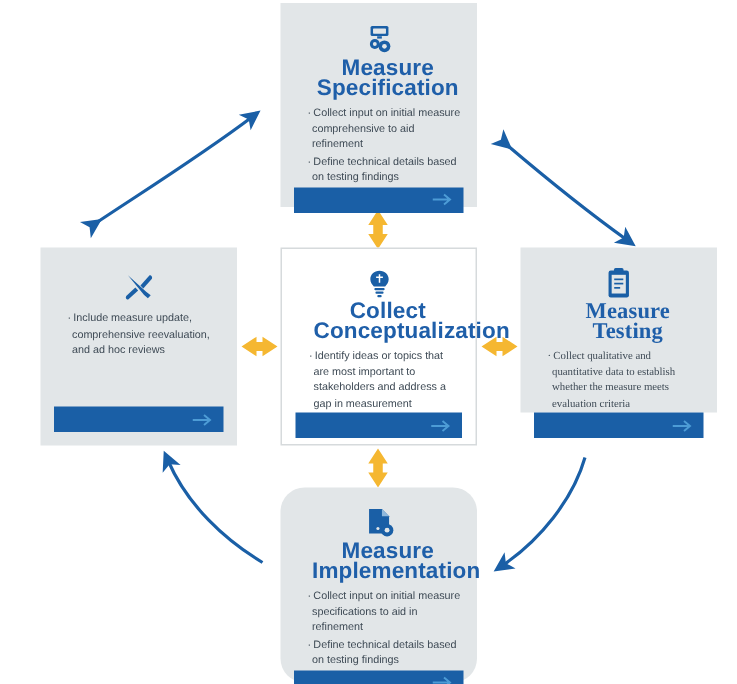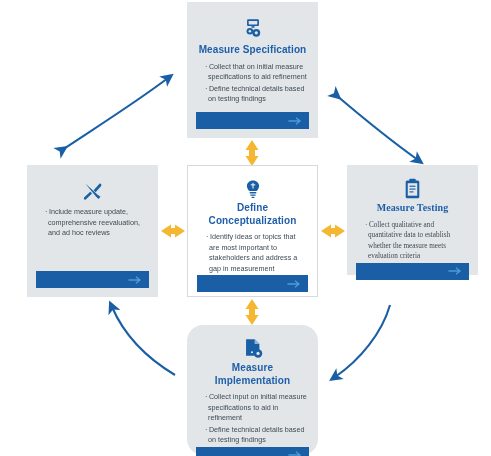--- a/index.html
+++ b/index.html
@@ -52,24 +52,24 @@
     display: flex;
     align-items: center;
     justify-content: center;
     margin-top: 4px;
     margin-bottom: 3px;
   }
 
   .card-title {
     color: #1f5fa9;
     font-weight: bold;
-    font-size: 10px;
+    font-size: 15px;
     line-height: 12.5px;
     text-align: center;
-    margin: 0 0 5px 0;
+    margin: 0 0 5px 12px;
     letter-spacing: .1px;
   }
 
   .card-body {
     flex: 1 1 auto;
     padding: 0 2px;
   }
   .bullet {
     display: block;
     color: #3e4a55;
@@ -165,21 +165,21 @@
         <rect x="7.3" y="4.3" width="9.4" height="3.9" rx="0.5" fill="#e2e6e8"></rect>
         <rect x="10.3" y="10" width="3.4" height="1.7" fill="#1a5fa6"></rect>
         <circle cx="8.6" cy="15.6" r="3.6" fill="#1a5fa6"></circle>
         <circle cx="8.6" cy="15.6" r="1.4" fill="#e2e6e8"></circle>
         <circle cx="15.6" cy="17.3" r="4.3" fill="#1a5fa6"></circle>
         <circle cx="15.6" cy="17.3" r="1.7" fill="#e2e6e8"></circle>
       </svg>
     </div>
     <div class="card-title">Measure Specification</div>
     <div class="card-body">
-      <span class="bullet">Collect that on initial measure specifications to aid refinement</span>
+      <span class="bullet">Collect input on initial measure comprehensive to aid refinement</span>
       <span class="bullet">Define technical details based on testing findings</span>
     </div>
     <div class="card-footer">
       <span class="footer-arrow">
         <svg width="14" height="9" viewBox="0 0 14 9" xmlns="http://www.w3.org/2000/svg">
           <path d="M0.5,4.5 L11.5,4.5 M8,1.2 L12,4.5 L8,7.8" fill="none" stroke="#4d9cd6" stroke-width="1.3"></path>
         </svg>
       </span>
     </div>
   </div>
@@ -187,21 +187,21 @@
   <div class="card center" id="card-conc">
     <div class="card-icon">
       <svg class="icon-svg" width="18" height="20" viewBox="0 0 20 22" xmlns="http://www.w3.org/2000/svg">
         <path d="M10,1.5 C6,1.5 3.2,4.3 3.2,7.8 C3.2,10.3 4.7,11.8 5.8,13.2 L14.2,13.2 C15.3,11.8 16.8,10.3 16.8,7.8 C16.8,4.3 14,1.5 10,1.5 Z" fill="#1a5fa6"></path>
         <rect x="6.2" y="14.3" width="7.6" height="1.7" rx="0.7" fill="#1a5fa6"></rect>
         <rect x="7" y="17" width="6" height="1.6" rx="0.7" fill="#1a5fa6"></rect>
         <rect x="8.4" y="19.6" width="3.2" height="1.5" rx="0.7" fill="#1a5fa6"></rect>
         <path d="M10,4.2 L10,10.5 M7.5,6.4 L12.5,6.4" stroke="#ffffff" stroke-width="1.1" fill="none"></path>
       </svg>
     </div>
-    <div class="card-title">Define Conceptualization</div>
+    <div class="card-title">Collect Conceptualization</div>
     <div class="card-body">
       <span class="bullet">Identify ideas or topics that are most important to stakeholders and address a gap in measurement</span>
     </div>
     <div class="card-footer">
       <span class="footer-arrow">
         <svg width="14" height="9" viewBox="0 0 14 9" xmlns="http://www.w3.org/2000/svg">
           <path d="M0.5,4.5 L11.5,4.5 M8,1.2 L12,4.5 L8,7.8" fill="none" stroke="#4d9cd6" stroke-width="1.3"></path>
         </svg>
       </span>
     </div>

